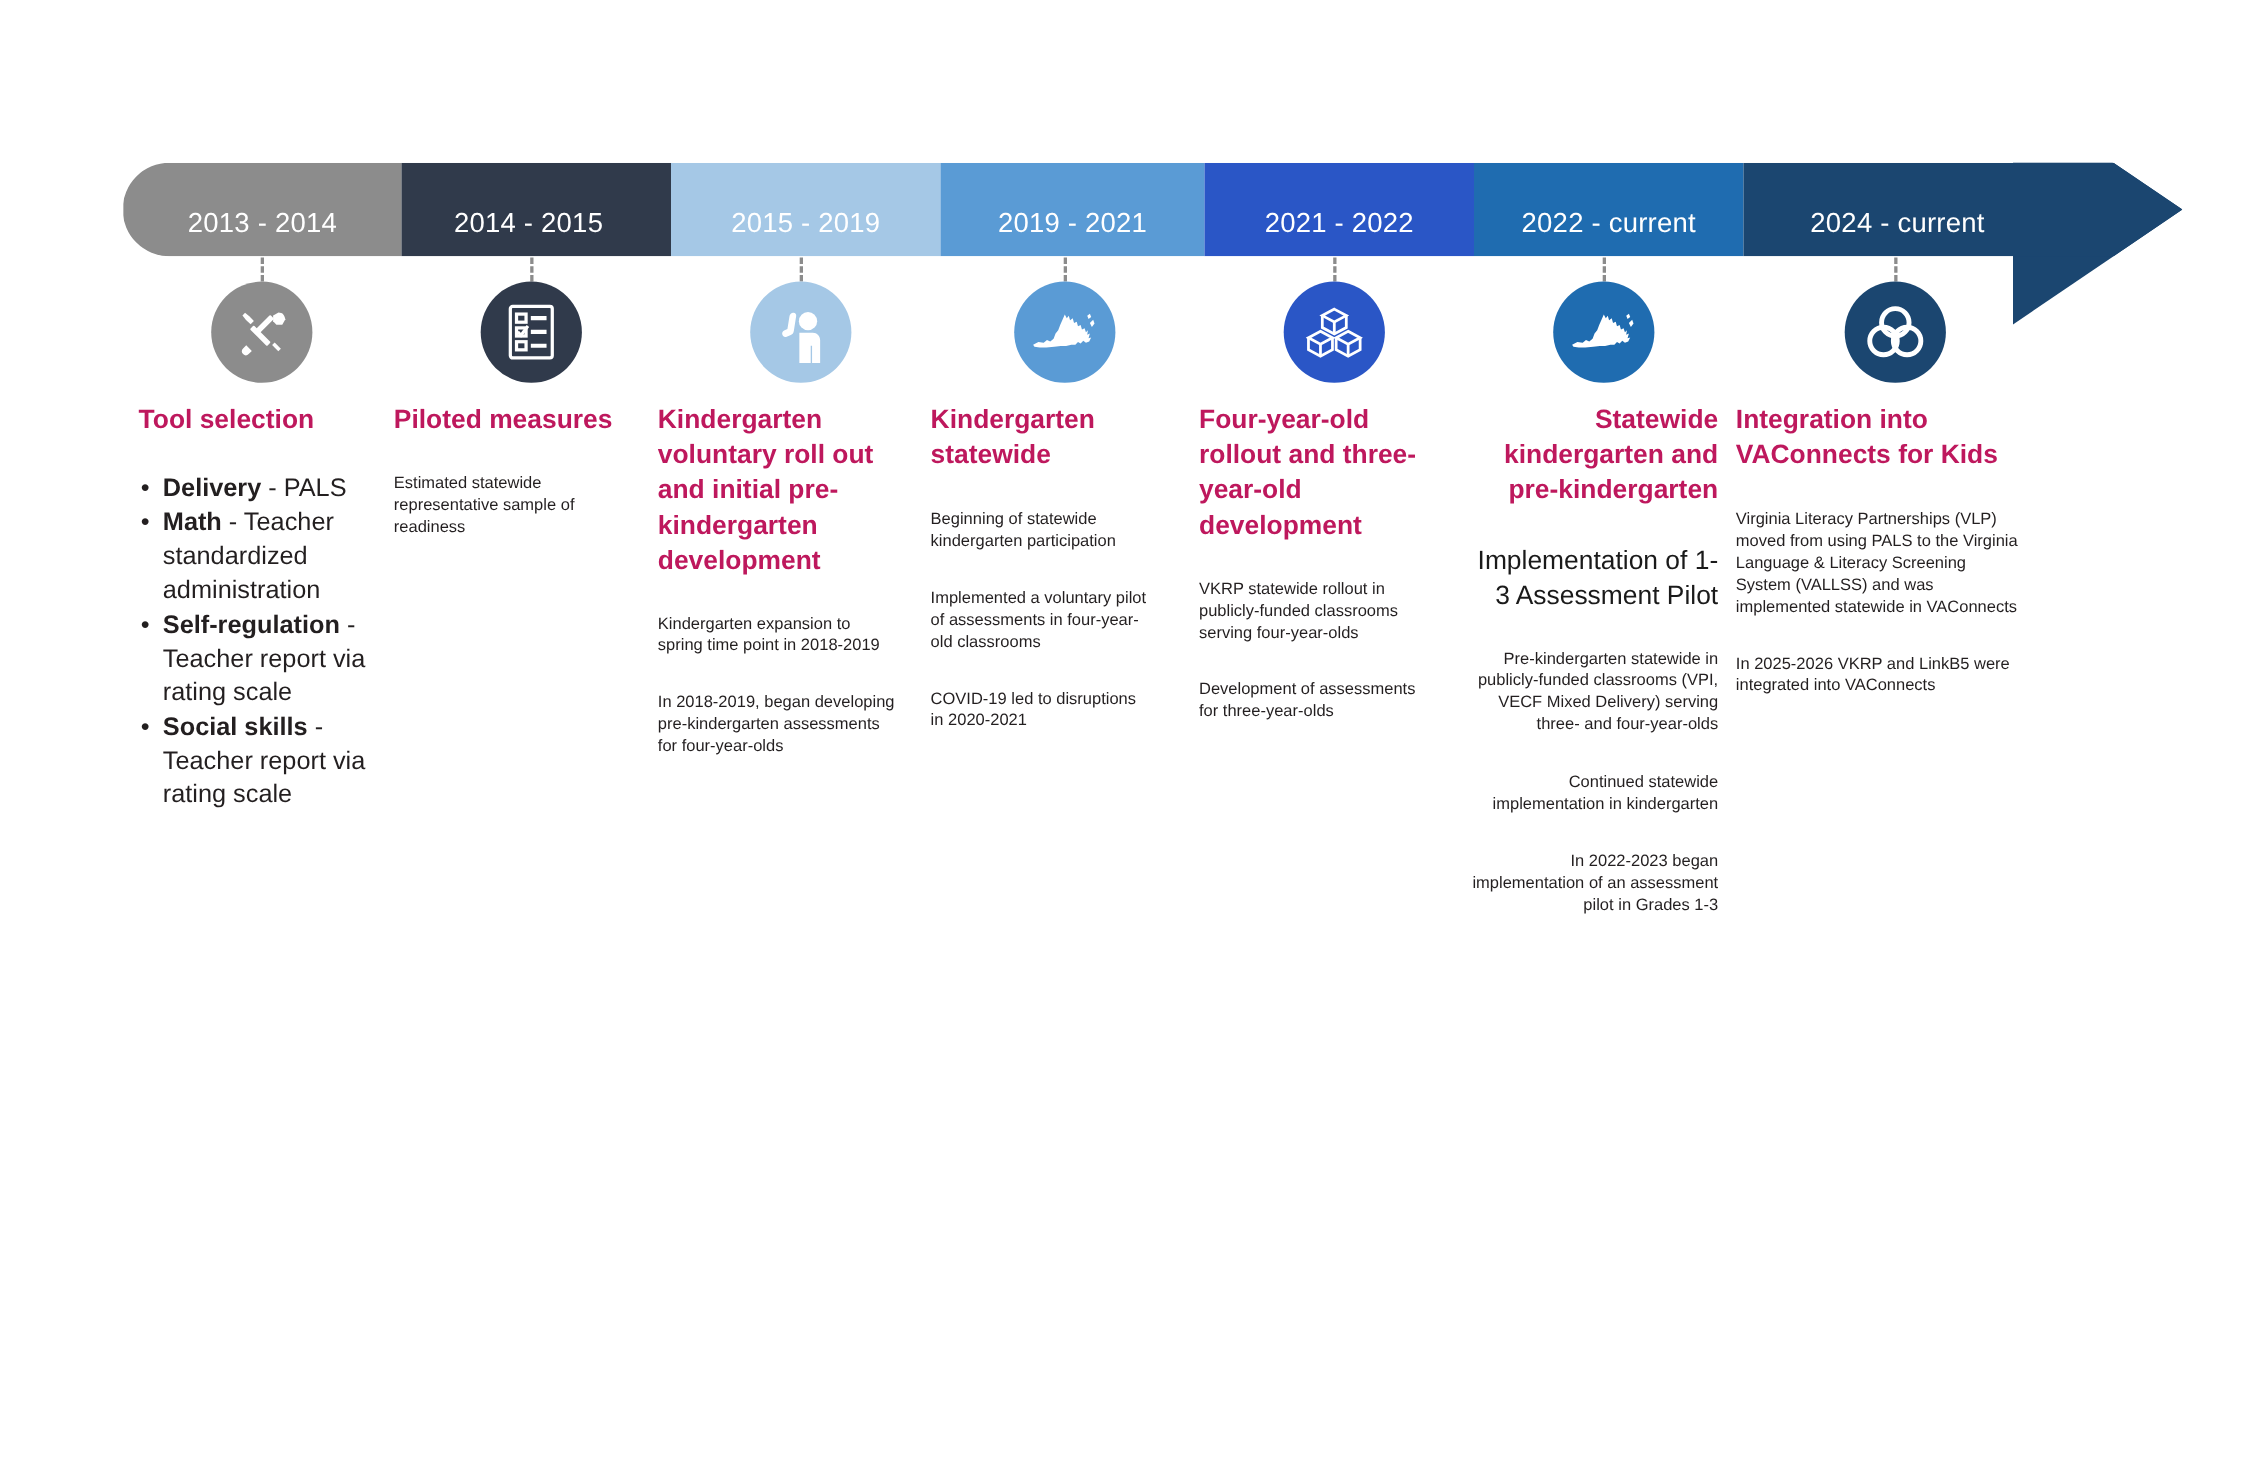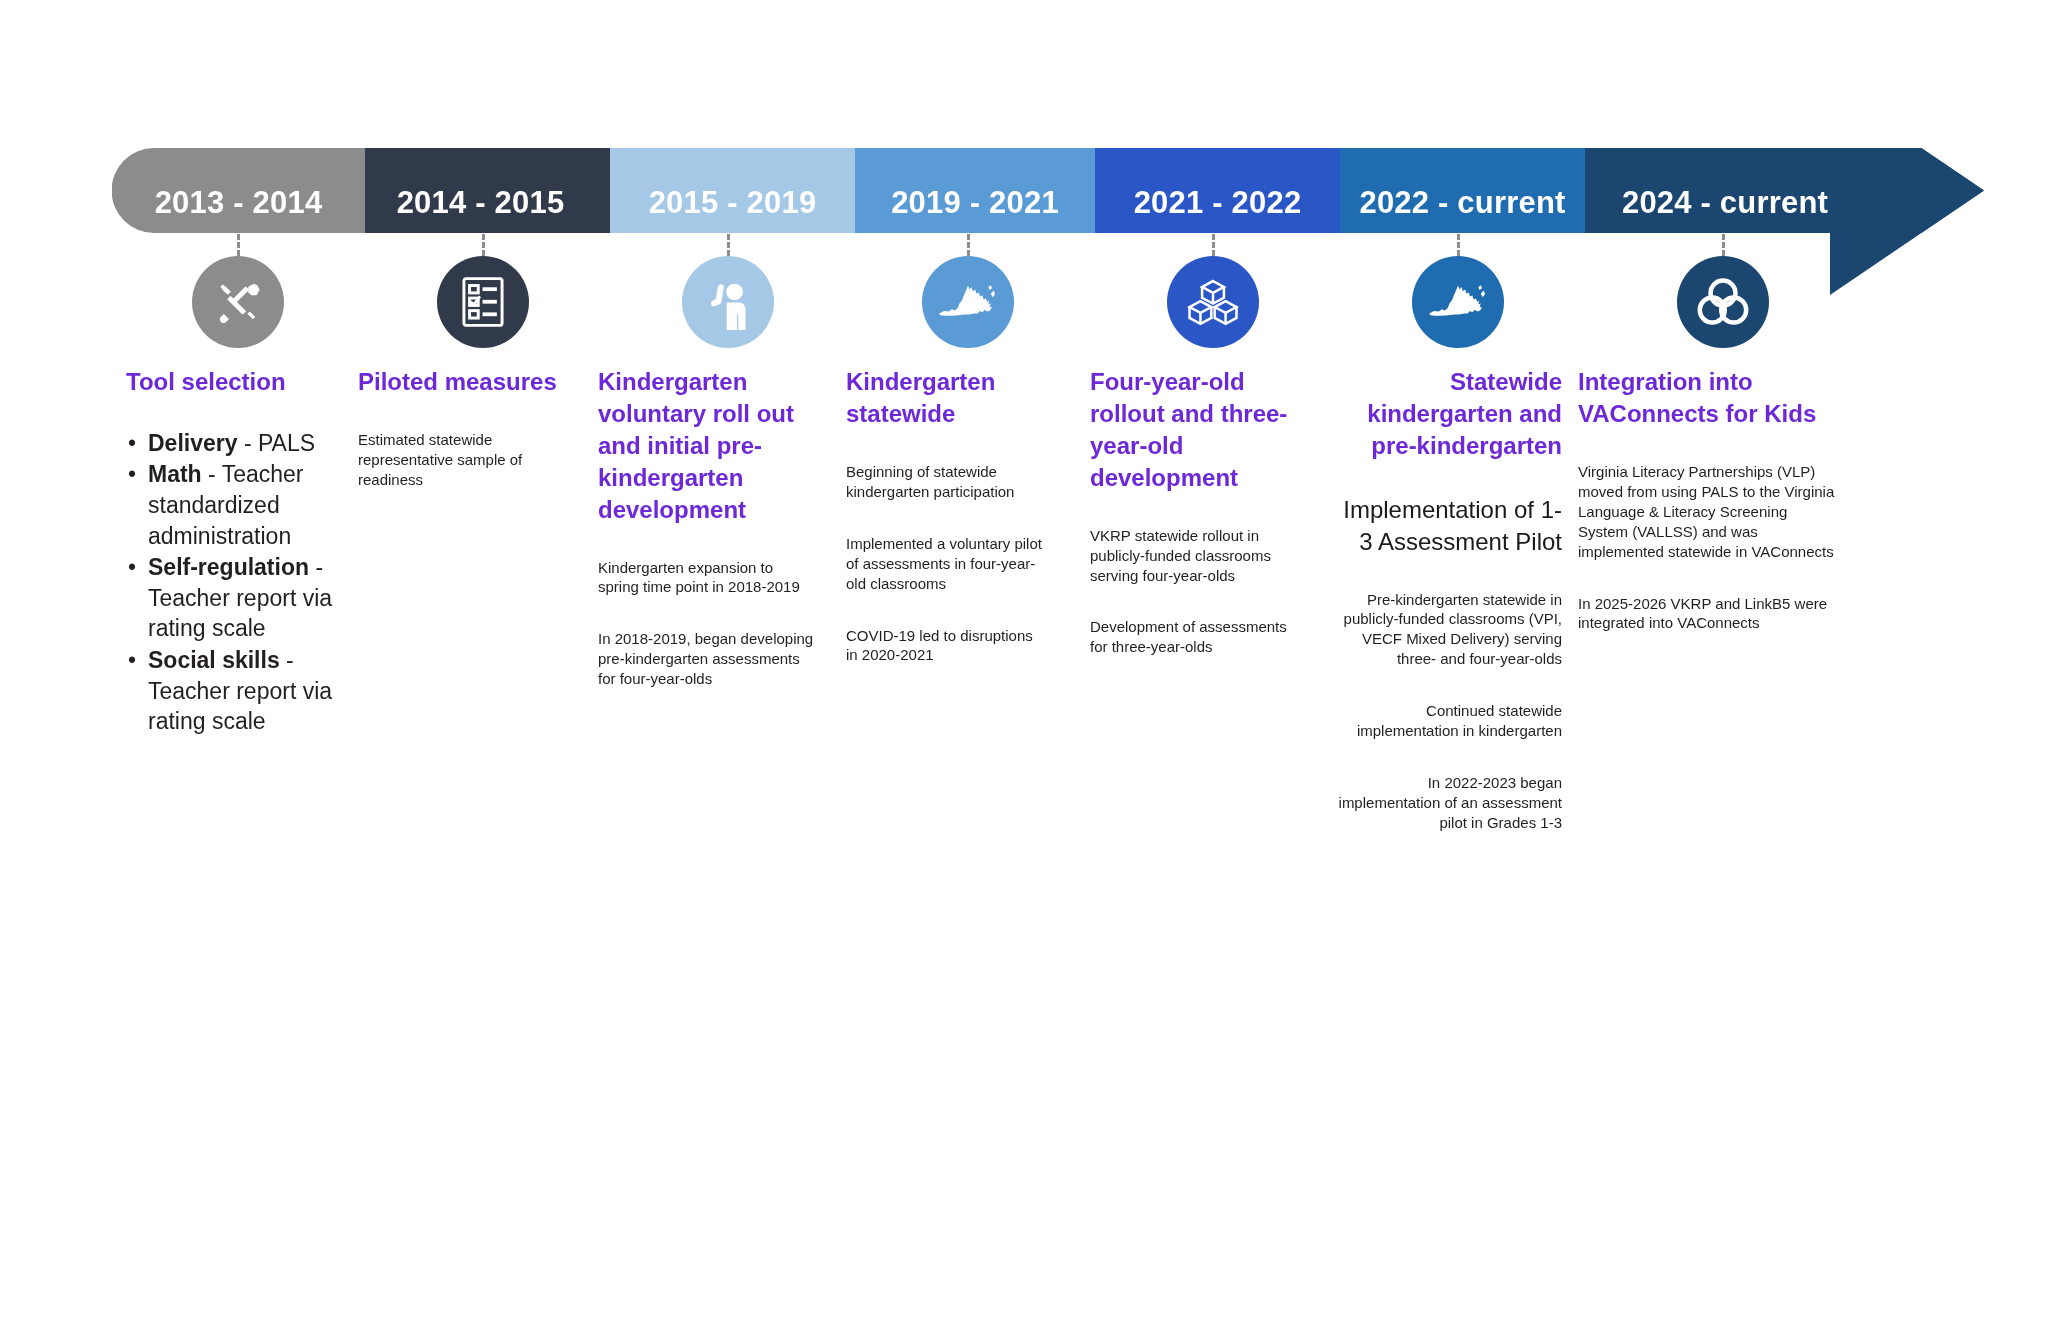--- a/index.html
+++ b/index.html
@@ -43,22 +43,22 @@
     height: 85px;
   }
   .band-label {
     position: absolute;
     top: 0;
     height: 110px;
     display: flex;
     align-items: center;
     justify-content: center;
     color: #ffffff;
-    font-size: 31px;
-    font-weight: bold;
+    font-size: 25px;
+    font-weight: normal;
     letter-spacing: 0.2px;
     white-space: nowrap;
   }
 
   
   .connector {
     position: absolute;
     width: 0;
     border-left: 3px dashed #8c8c8c;
     height: 22px;
@@ -78,21 +78,21 @@
 
   
   .col {
     position: absolute;
     top: 366px;
   }
   .col-title {
     font-size: 24px;
     font-weight: bold;
     line-height: 1.33;
-    color: #6d28d9;
+    color: #be185d;
     margin: 0 0 0 0;
   }
   .col-subtitle {
     font-size: 24px;
     font-weight: normal;
     line-height: 1.33;
     color: #1a1a1a;
     margin: 32px 0 0 0;
   }
   .para {

